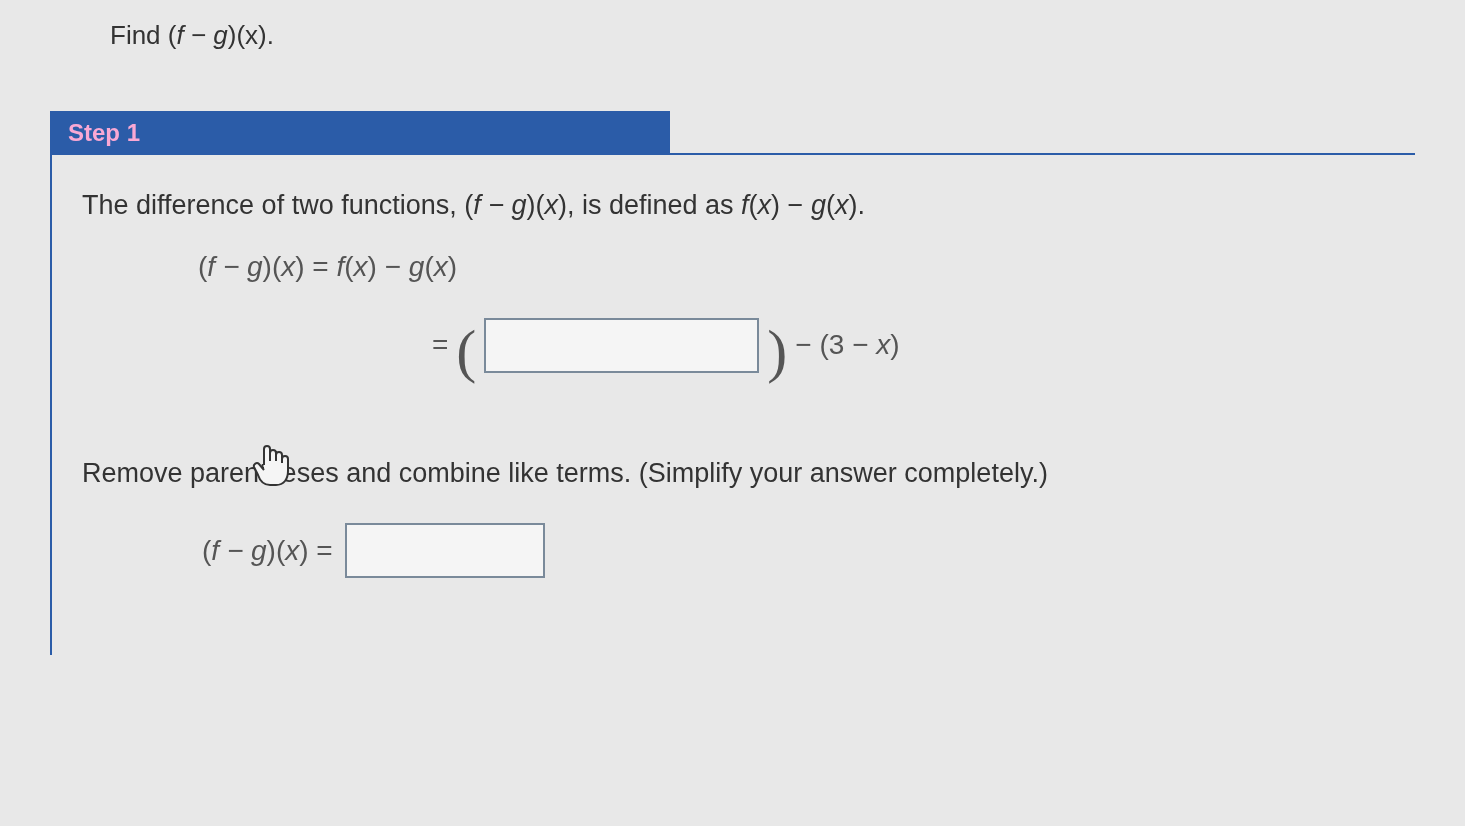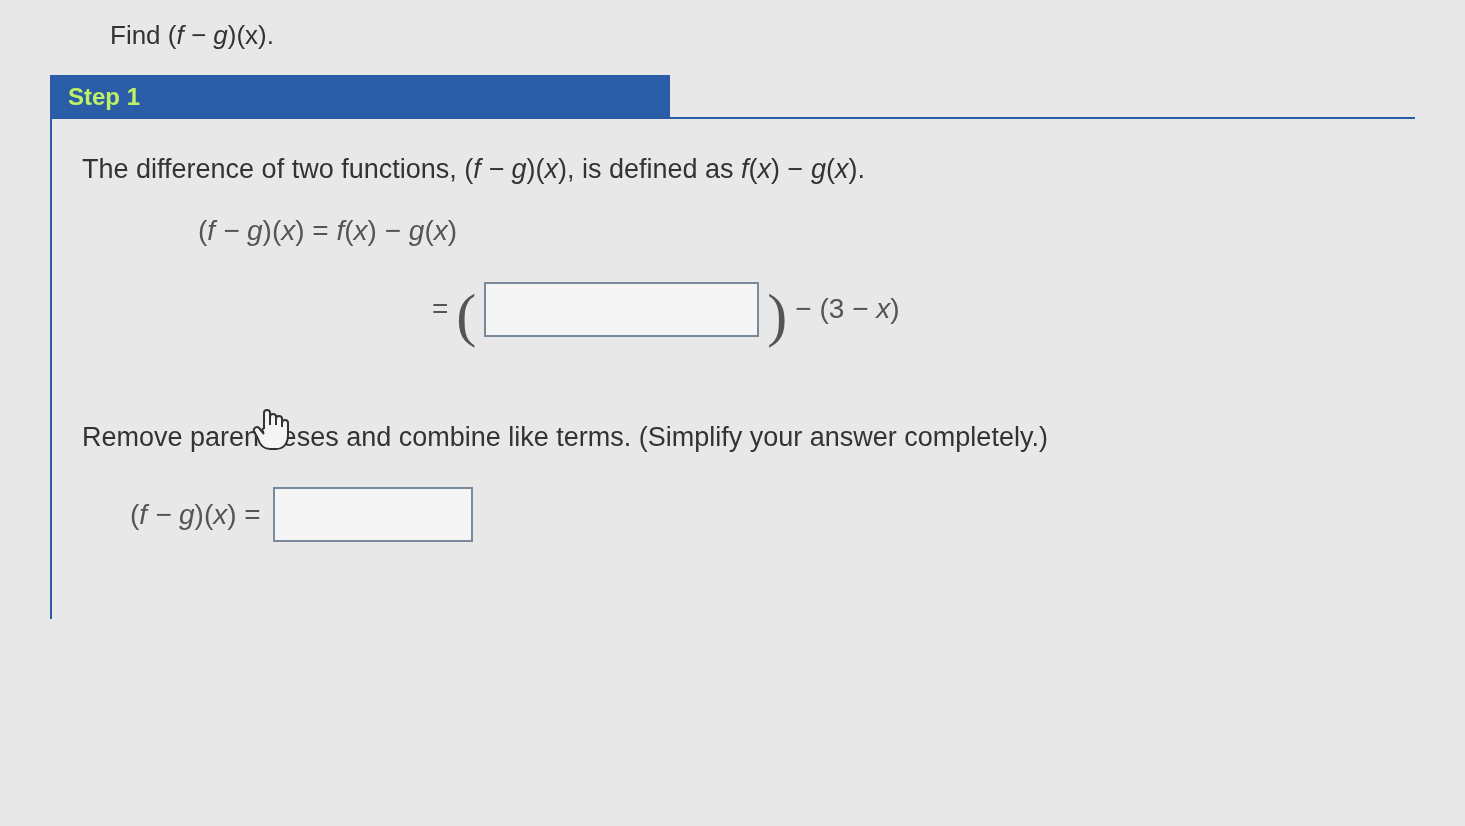--- a/index.html
+++ b/index.html
@@ -10,30 +10,30 @@
     body {
       font-family: Verdana, Geneva, sans-serif;
       background: #e8e8e8;
       width: 1465px;
       height: 826px;
       padding: 20px 50px;
       color: #333;
     }
     .question-prompt {
       font-size: 26px;
-      margin-bottom: 24px;
+      margin-bottom: 60px;
       margin-left: 60px;
       color: #333;
     }
     .step-container {
       position: relative;
     }
     .step-header {
       background: #2b5ca8;
-      color: #bef264;
+      color: #f9a8d4;
       font-size: 24px;
       font-weight: bold;
       padding: 8px 18px;
       display: inline-block;
       width: 620px;
     }
     .step-divider {
       border-bottom: 2px solid #2b5ca8;
       margin-top: -2px;
     }
@@ -59,21 +59,21 @@
       color: #555;
       margin-left: 350px;
       margin-bottom: 30px;
       display: flex;
       align-items: center;
       gap: 8px;
     }
     .math-line-result {
       font-size: 28px;
       color: #555;
-      margin-left: 48px;
+      margin-left: 120px;
       display: flex;
       align-items: center;
       gap: 12px;
     }
     .italic {
       font-style: italic;
     }
     .big-paren {
       font-size: 60px;
       font-weight: 300;

